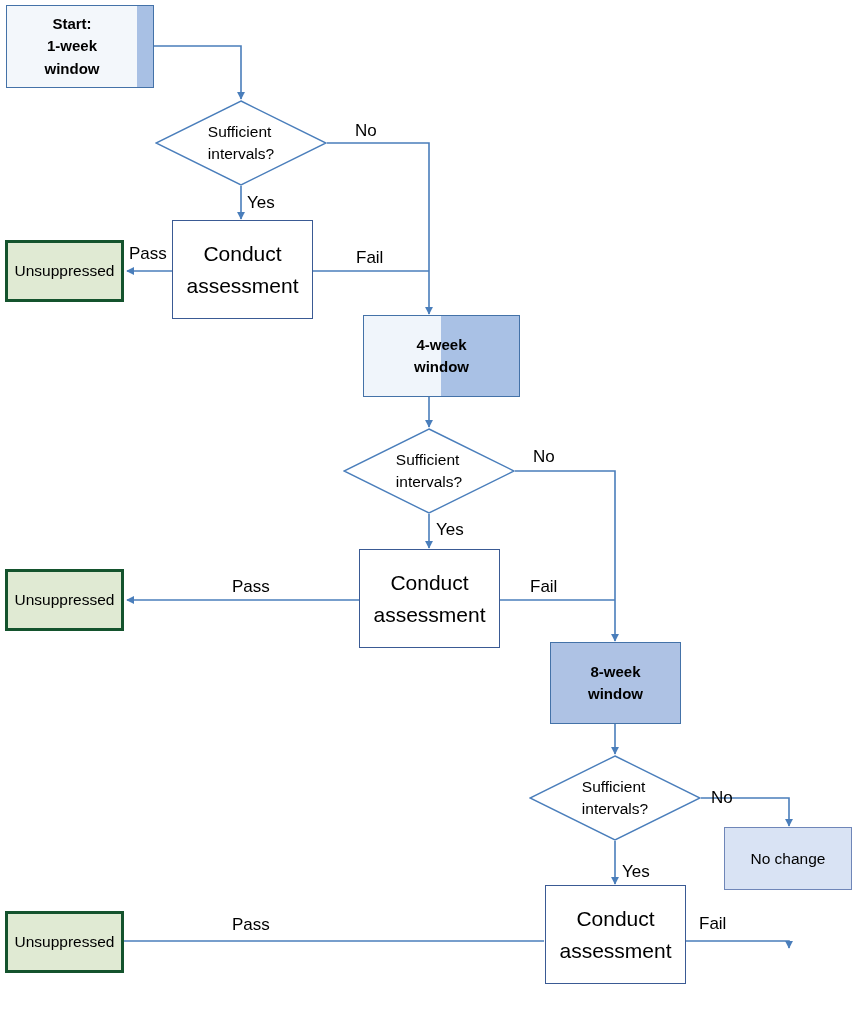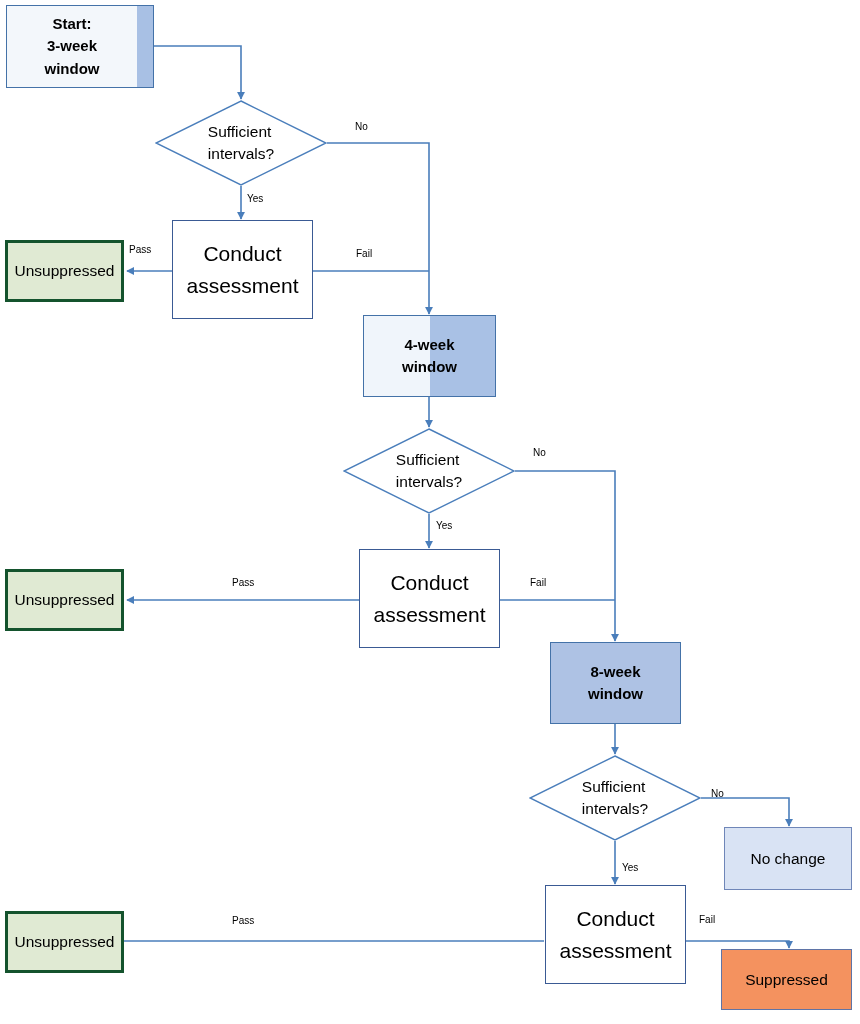--- a/index.html
+++ b/index.html
@@ -91,21 +91,21 @@
     font-size: 15.5px;
     line-height: 1.45;
     color: #000;
     white-space: pre-line;
   }
 
   
   .elabel {
     position: absolute;
     color: #000000;
-    font-size: 10px;
+    font-size: 17px;
     line-height: 1;
     z-index: 3;
     background: transparent;
     white-space: nowrap;
   }
 </style>
 </head>
 <body>
 
 <div id="canvas">
@@ -145,42 +145,42 @@
       <path d="M 701 798 L 789 798 L 789 826" marker-end="url(#arrow)"></path>
 
       <path d="M 544 941 L 124 941"></path>
 
       <path d="M 686 941 L 789 941 L 789 948" marker-end="url(#arrow)"></path>
     </g>
   </svg>
 
   <div class="node win win-start" style="left:6px; top:5px; width:148px; height:83px;">
     <span class="txt" style="margin-right:16px;">Start:
-3-week
+1-week
 window</span>
   </div>
 
   <div class="diamond" style="left:155px; top:100px; width:172px; height:86px;">
     <svg width="172" height="86" viewBox="0 0 172 86" xmlns="http://www.w3.org/2000/svg">
       <polygon points="86,1 171,43 86,85 1,43" fill="#ffffff" stroke="#4a7ebb" stroke-width="1.4"></polygon>
     </svg>
     <div class="dlabel">Sufficient
 intervals?</div>
   </div>
 
   <div class="node proc" style="left:172px; top:220px; width:141px; height:99px;">
     <span class="txt">Conduct
 assessment</span>
   </div>
 
   <div class="node out-green" style="left:5px; top:240px; width:119px; height:62px;">
     <span class="txt">Unsuppressed</span>
   </div>
 
-  <div class="node win win-4" style="left:363px; top:315px; width:133px; height:82px;">
+  <div class="node win win-4" style="left:363px; top:315px; width:157px; height:82px;">
     <span class="txt">4-week
 window</span>
   </div>
 
   <div class="diamond" style="left:343px; top:428px; width:172px; height:86px;">
     <svg width="172" height="86" viewBox="0 0 172 86" xmlns="http://www.w3.org/2000/svg">
       <polygon points="86,1 171,43 86,85 1,43" fill="#ffffff" stroke="#4a7ebb" stroke-width="1.4"></polygon>
     </svg>
     <div class="dlabel">Sufficient
 intervals?</div>
@@ -214,23 +214,20 @@
   </div>
 
   <div class="node out-green" style="left:5px; top:911px; width:119px; height:62px;">
     <span class="txt">Unsuppressed</span>
   </div>
 
   <div class="node out-lightblue" style="left:724px; top:827px; width:128px; height:63px;">
     <span class="txt">No change</span>
   </div>
 
-  <div class="node out-orange" style="left:721px; top:949px; width:131px; height:61px;">
-    <span class="txt">Suppressed</span>
-  </div>
 
   <div class="elabel" style="left:355px; top:122px;">No</div>
   <div class="elabel" style="left:247px; top:194px;">Yes</div>
   <div class="elabel" style="left:129px; top:245px;">Pass</div>
   <div class="elabel" style="left:356px; top:249px;">Fail</div>
 
   <div class="elabel" style="left:533px; top:448px;">No</div>
   <div class="elabel" style="left:436px; top:521px;">Yes</div>
   <div class="elabel" style="left:232px; top:578px;">Pass</div>
   <div class="elabel" style="left:530px; top:578px;">Fail</div>

